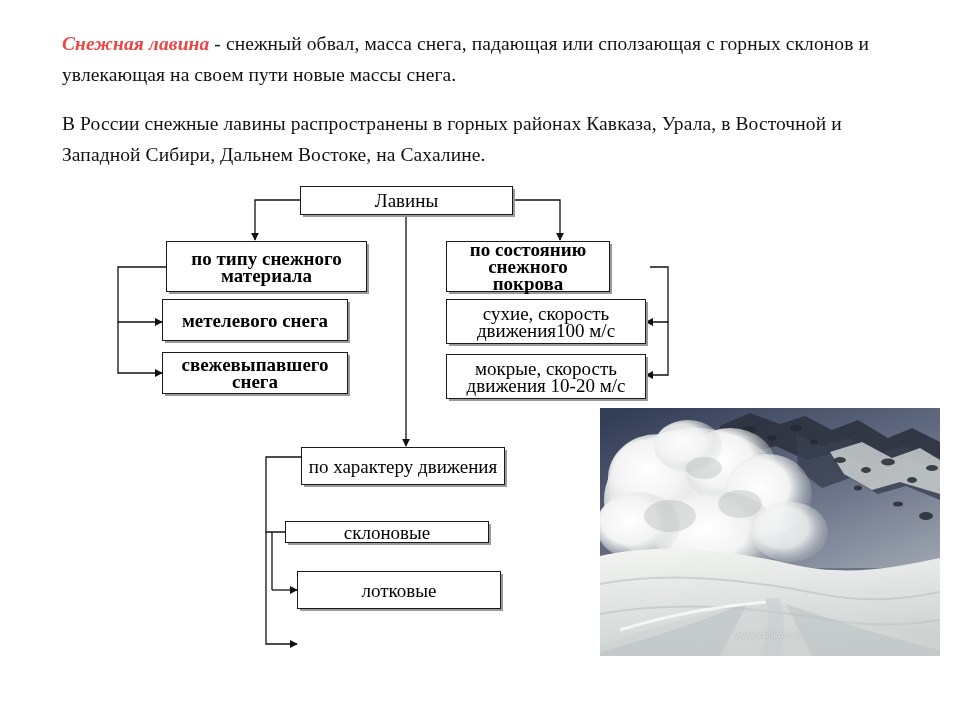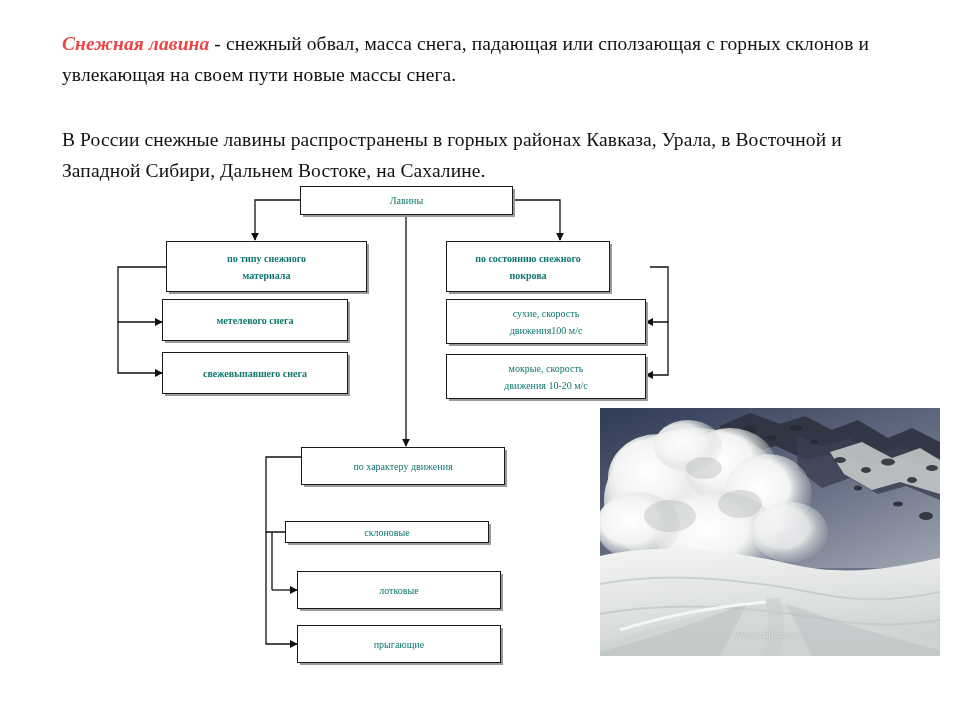--- a/index.html
+++ b/index.html
@@ -25,21 +25,21 @@
   }
   .para {
     font-size: 19.5px;
     line-height: 31px;
     color: #111111;
     text-align: left;
     margin: 0;
     letter-spacing: 0.1px;
   }
   .para.second {
-    margin-top: 34px;
+    margin-top: 18px;
   }
   .term {
     color: #ef4444;
     font-weight: bold;
     font-style: italic;
   }
 
   
   #diagram {
     position: absolute;
@@ -63,23 +63,23 @@
     border: 1.3px solid #1a1a1a;
     box-shadow: 2.5px 2.5px 0 -0.5px #9a9a9a;
     display: flex;
     align-items: center;
     justify-content: center;
     text-align: center;
     padding: 2px 6px;
   }
   .node .label {
     font-family: "Liberation Serif", "DejaVu Serif", serif;
-    font-size: 10px;
+    font-size: 19px;
     line-height: 17px;
-    color: #0f766e;
+    color: #000000;
     white-space: pre-line;
   }
   .node.bold .label {
     font-weight: bold;
   }
 
   
   #photo {
     position: absolute;
     left: 600px;
@@ -176,23 +176,20 @@
   </div>
 
   <div class="node" style="left:301px; top:447px; width:204px; height:38px;">
     <span class="label">по характеру движения</span>
   </div>
   <div class="node" style="left:285px; top:513px; width:204px; height:22px;margin-top:8px;">
     <span class="label">склоновые</span>
   </div>
   <div class="node" style="left:297px; top:571px; width:204px; height:38px;">
     <span class="label">лотковые</span>
-  </div>
-  <div class="node" style="left:297px; top:625px; width:204px; height:38px;">
-    <span class="label">прыгающие</span>
   </div>
 </div>
 
 <div id="photo">
   <svg width="340" height="248" viewBox="0 0 340 248">
     <defs>
       <linearGradient id="sky" x1="0" y1="0" x2="0.3" y2="1">
         <stop offset="0%" stop-color="#39435c"></stop>
         <stop offset="55%" stop-color="#5a6舒7a" stop-opacity="1"></stop>
         <stop offset="100%" stop-color="#7c8496"></stop>

